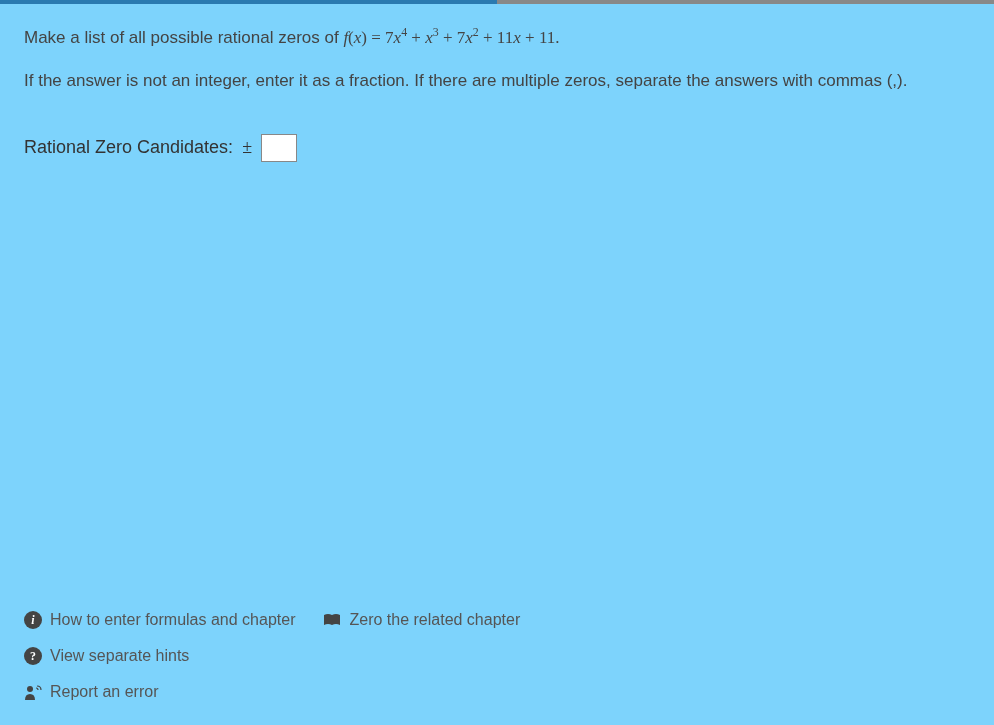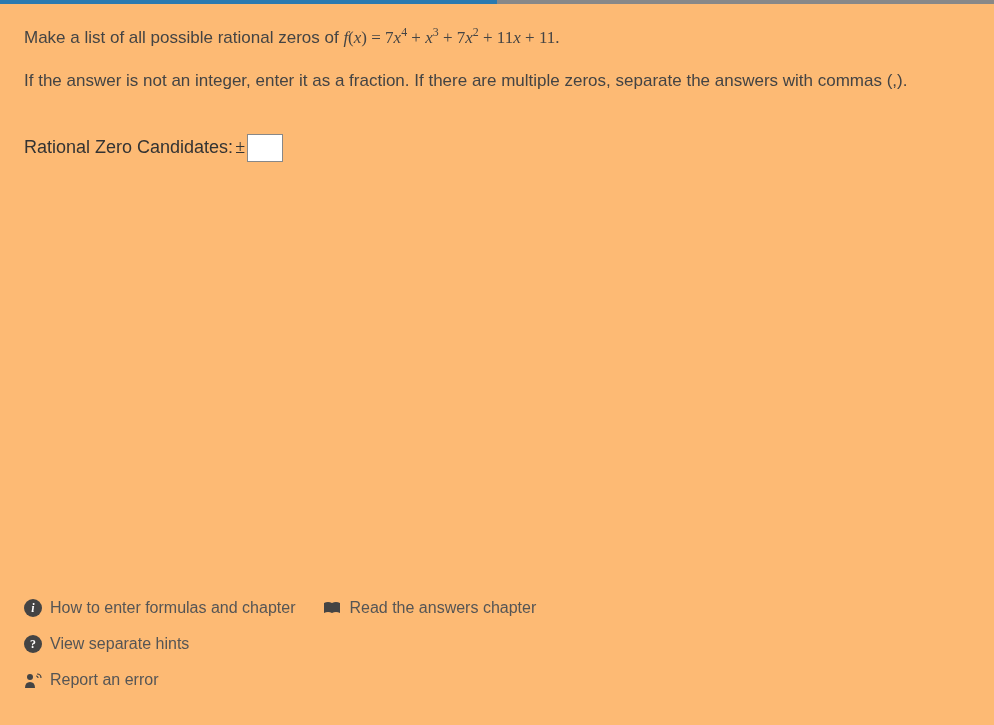--- a/index.html
+++ b/index.html
@@ -14,21 +14,21 @@
       height: 725px;
       position: relative;
       color: #333;
     }
     .top-border {
       height: 4px;
       background: linear-gradient(90deg, #2a7ab0 0%, #2a7ab0 50%, #888 50%, #888 100%);
     }
     .content {
       padding: 20px 24px;
-      background: #fdba74;
+      background: #7dd3fc;
       height: calc(100% - 4px);
       display: flex;
       flex-direction: column;
     }
     .question-line {
       font-size: 17px;
       color: #444;
       margin-bottom: 18px;
       line-height: 1.5;
     }
@@ -46,21 +46,21 @@
     }
     .instruction {
       font-size: 17px;
       color: #444;
       margin-bottom: 40px;
       line-height: 1.5;
     }
     .answer-row {
       display: flex;
       align-items: center;
-      gap: 2px;
+      gap: 9px;
       font-size: 18px;
       color: #333;
     }
     .answer-label {
       font-size: 18px;
     }
     .plus-minus {
       font-family: 'Times New Roman', serif;
       font-size: 18px;
     }
@@ -80,21 +80,21 @@
     .link-row {
       display: flex;
       gap: 28px;
       margin-bottom: 18px;
       flex-wrap: wrap;
     }
     .link-row-2 {
       margin-bottom: 18px;
     }
     .link-row-3 {
-      margin-bottom: 16px;
+      margin-bottom: 4px;
     }
     .footer-link {
       display: flex;
       align-items: center;
       gap: 8px;
       font-size: 16px;
       color: #555;
       cursor: pointer;
     }
     .icon-circle {
@@ -177,21 +177,21 @@
       <div class="footer-link">
         <span class="icon-circle">i</span>
         <span>How to enter formulas and chapter</span>
       </div>
       <div class="footer-link">
         <span class="icon-book">
           <svg viewBox="0 0 18 14">
               <path d="M1 2 Q5 0 9 2 Q13 0 17 2 L17 12 Q13 10 9 12 Q5 10 1 12 Z" fill="#444"></path>
             </svg>
         </span>
-        <span>Read the answers chapter</span>
+        <span>Zero the related chapter</span>
       </div>
     </div>
     <div class="link-row link-row-2">
       <div class="footer-link">
         <span class="icon-circle q">?</span>
         <span>View separate hints</span>
       </div>
     </div>
     <div class="link-row link-row-3">
       <div class="footer-link">

